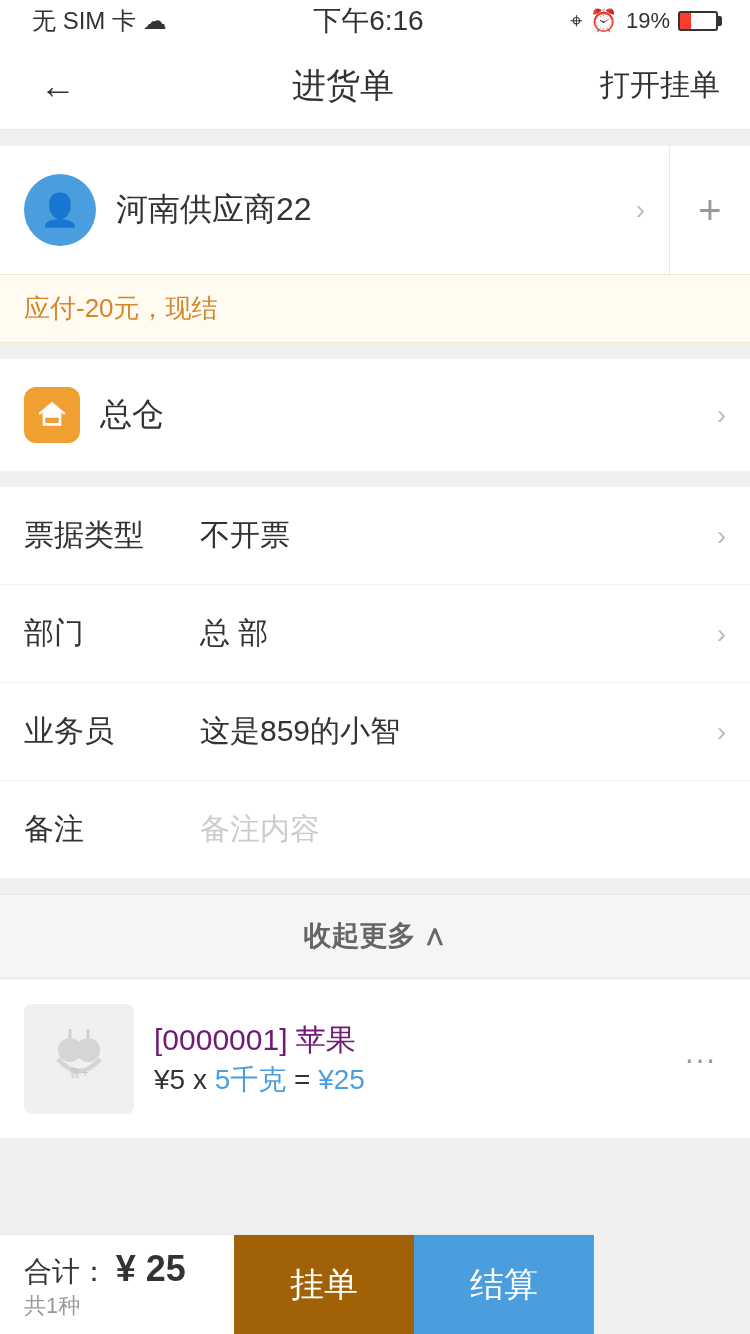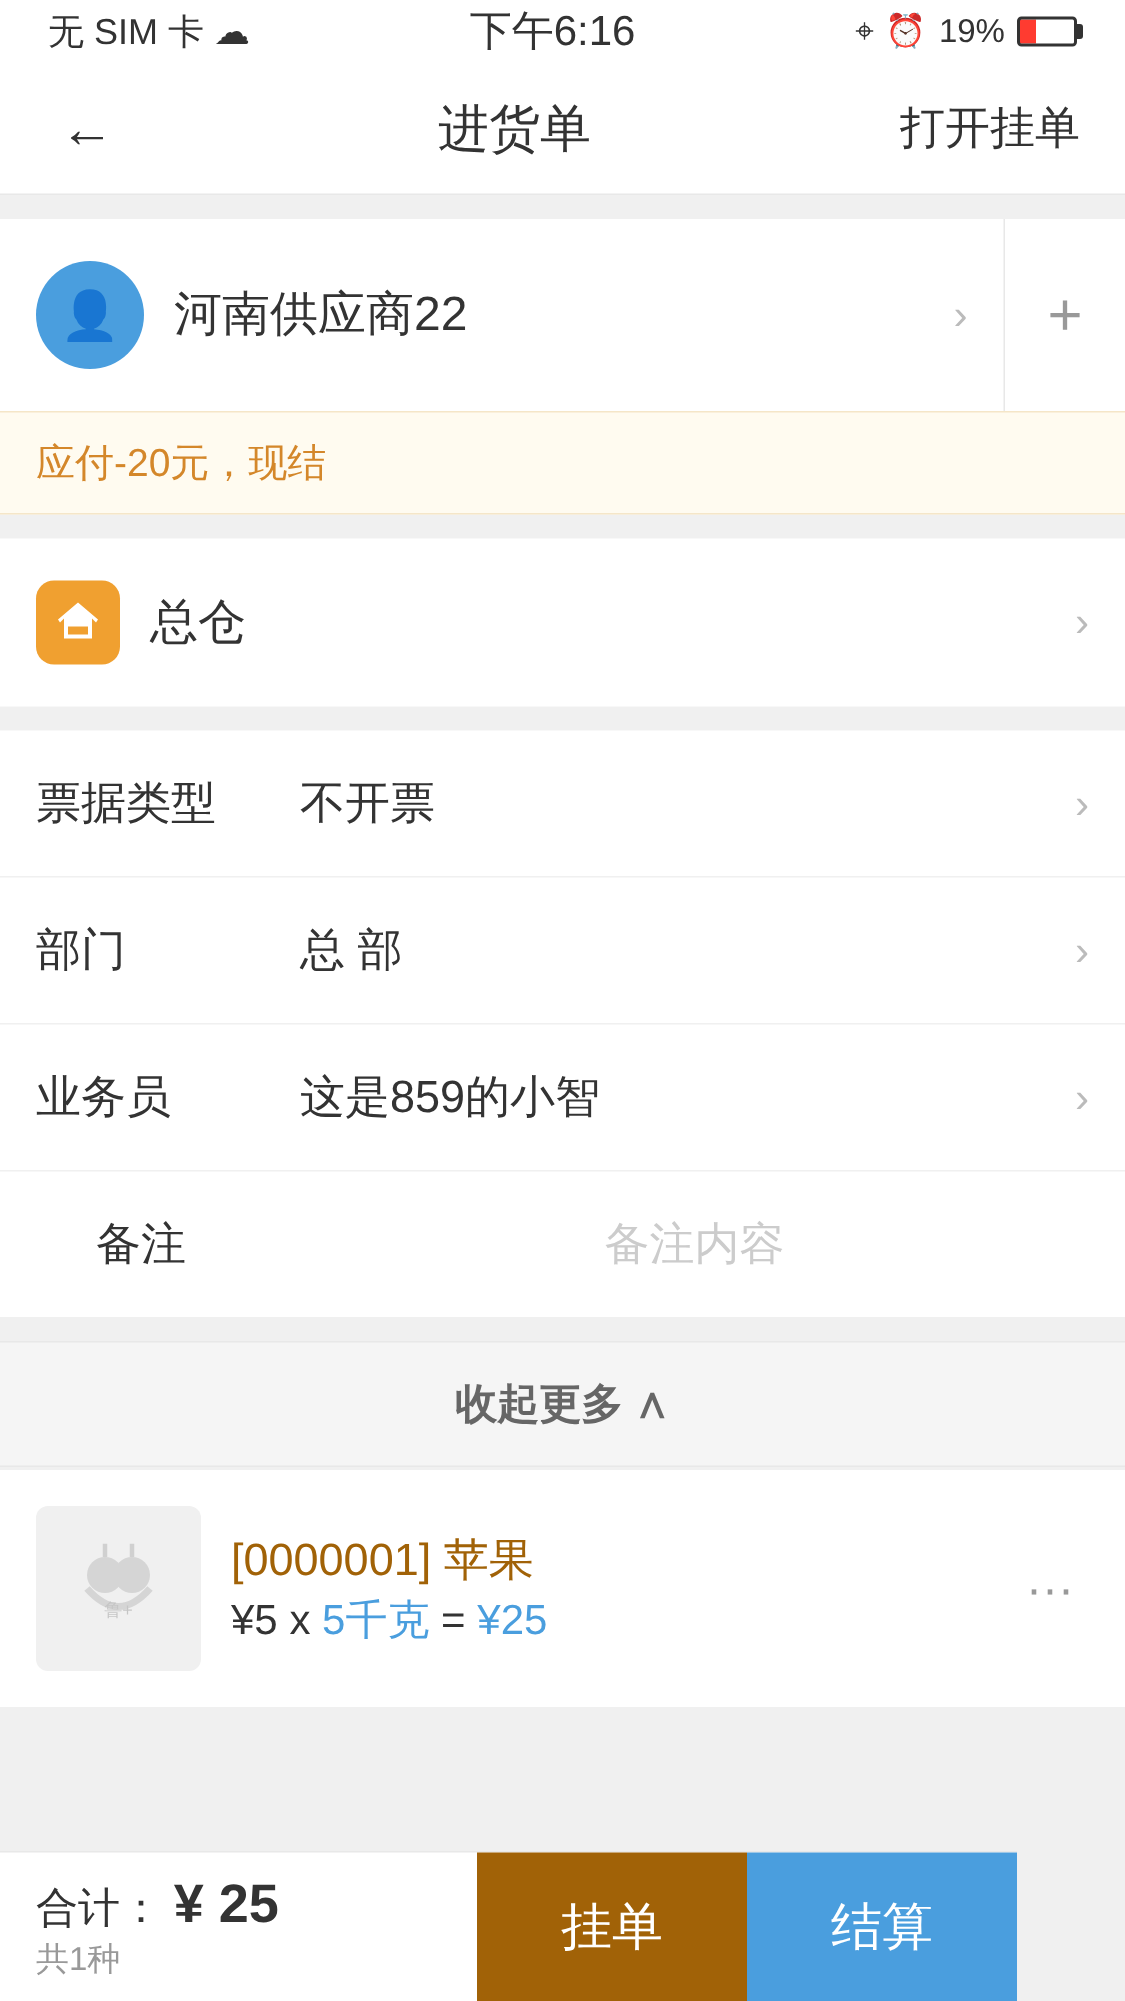--- a/index.html
+++ b/index.html
@@ -169,21 +169,21 @@
       background: #fff;
       margin-top: 16px;
     }
     .form-row {
       display: flex;
       align-items: center;
       padding: 28px 24px;
       border-bottom: 1px solid #f0f0f0;
       cursor: pointer;
     }
-    .form-row:last-child { border-bottom: none; text-align: center; }
+    .form-row:last-child { border-bottom: none; }
     .form-key {
       font-size: 30px;
       color: #333;
       width: 140px;
       flex-shrink: 0;
     }
     .form-value {
       font-size: 30px;
       color: #333;
       flex: 1;
@@ -272,42 +272,42 @@
       justify-content: center;
       margin-right: 20px;
       flex-shrink: 0;
     }
     .product-thumb svg { width: 60px; height: 60px; opacity: 0.3; }
     .product-info {
       flex: 1;
     }
     .product-name {
       font-size: 30px;
-      color: #a16207;
+      color: #701a75;
     }
     .product-price {
       font-size: 28px;
       color: #333;
     }
     .price-highlight {
       color: #4a9ede;
     }
     .product-more {
       color: #999;
       font-size: 32px;
       padding: 10px;
       cursor: pointer;
     }
 
     
     .bottom-bar {
       position: fixed;
       bottom: 0;
       left: 0;
-      width: 678px;
+      width: 594px;
       height: 100px;
       display: flex;
       background: #fff;
       border-top: 1px solid #e8e8e8;
     }
     .total-section {
       flex: 1;
       display: flex;
       flex-direction: column;
       justify-content: center;

